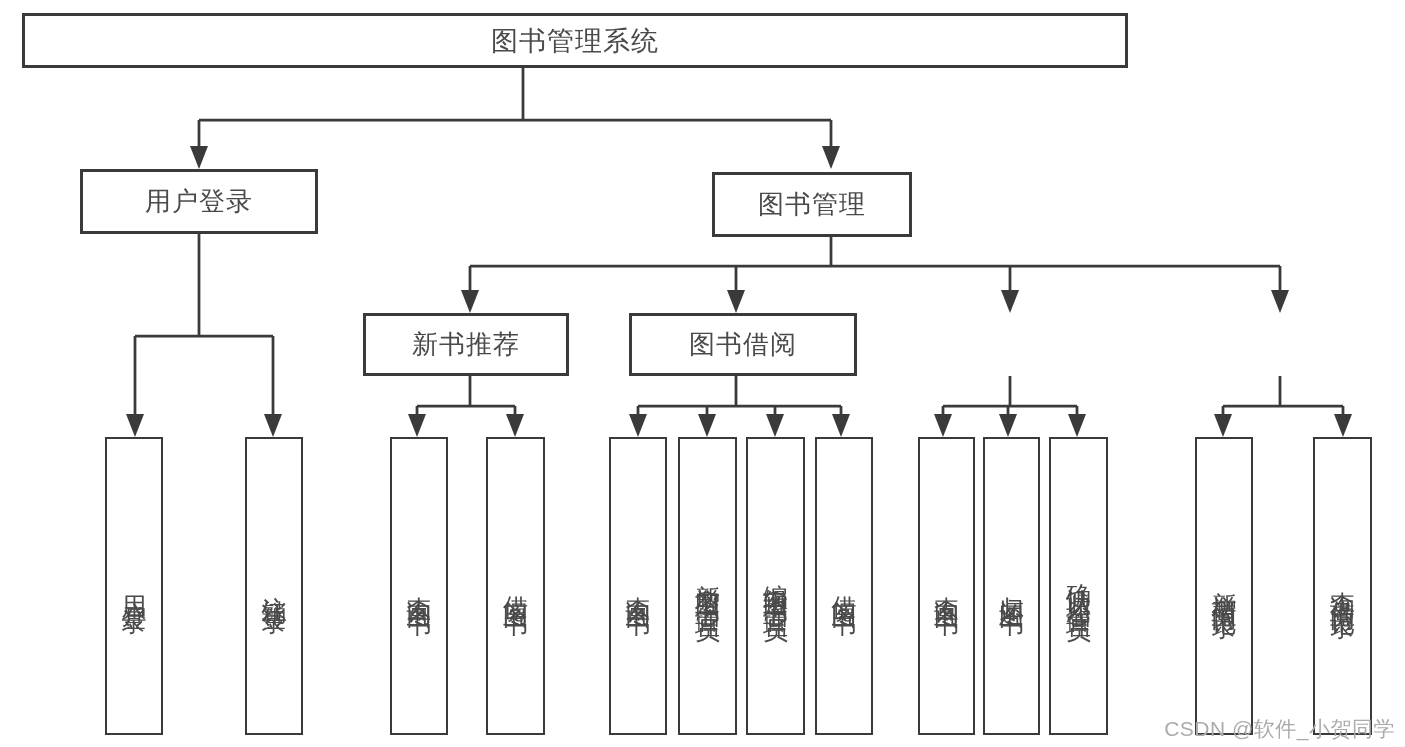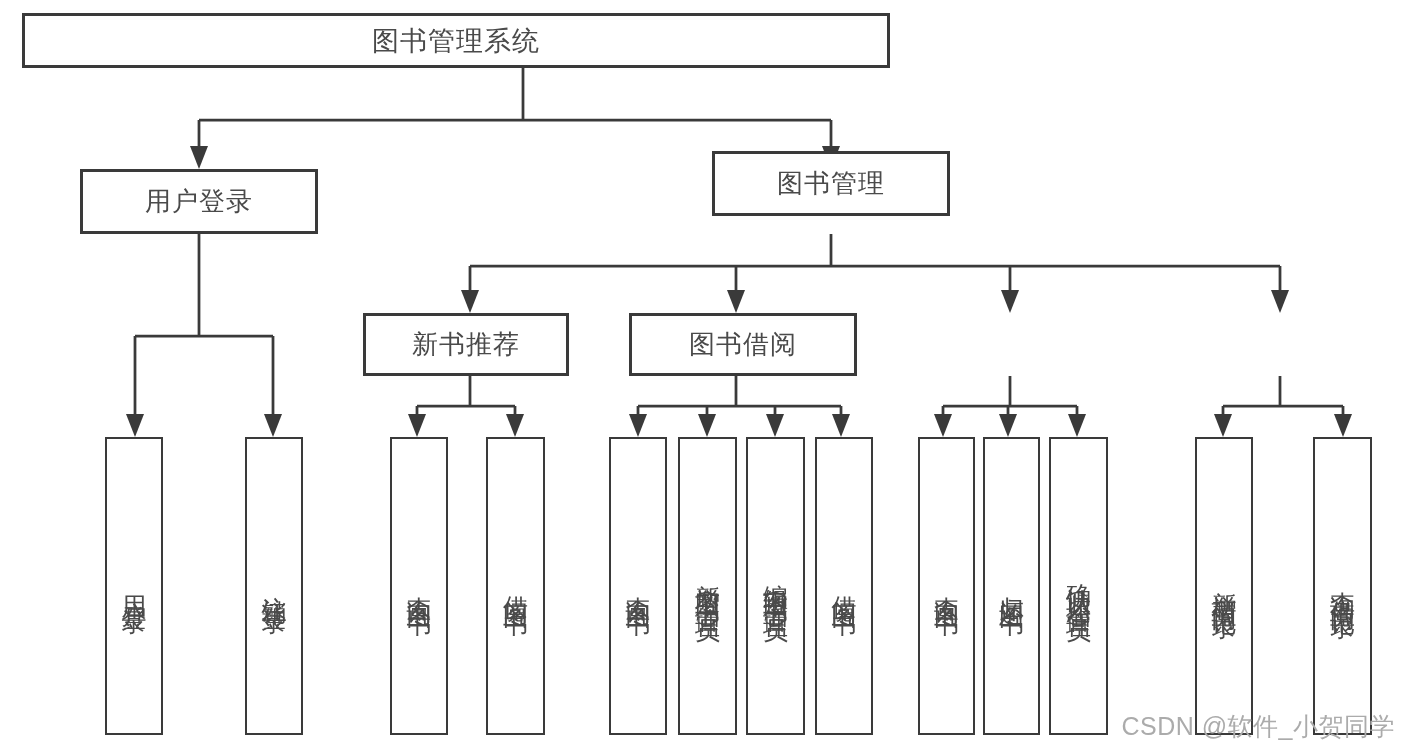--- a/index.html
+++ b/index.html
@@ -47,21 +47,21 @@
     text-orientation: mixed;
     font-size: 25px;
     letter-spacing: 5px;
     line-height: 1;
     white-space: nowrap;
   }
   #watermark {
     position: absolute;
     right: 10px;
     bottom: 4px;
-    font-size: 25px;
+    font-size: 21px;
     color: #ababab;
     letter-spacing: 0.5px;
     pointer-events: none;
   }
 </style>
 </head>
 <body>
 
 <div id="stage">
 
@@ -98,28 +98,28 @@
       <polygon points="766,414 784,414 775,437"></polygon>
       <polygon points="832,414 850,414 841,437"></polygon>
       <polygon points="934,414 952,414 943,437"></polygon>
       <polygon points="999,414 1017,414 1008,437"></polygon>
       <polygon points="1068,414 1086,414 1077,437"></polygon>
       <polygon points="1214,414 1232,414 1223,437"></polygon>
       <polygon points="1334,414 1352,414 1343,437"></polygon>
     </g>
   </svg>
 
-  <div class="node h root" style="left:22px; top:13px; width:868px; height:55px;">
+  <div class="node h root" style="left:22px; top:13px; width:1106px; height:55px;">
     <span>图书管理系统</span>
   </div>
 
   <div class="node h" style="left:80px; top:169px; width:238px; height:65px;">
     <span>用户登录</span>
   </div>
-  <div class="node h" style="left:712px; top:151px; width:238px; height:65px;">
+  <div class="node h" style="left:712px; top:172px; width:200px; height:65px;">
     <span>图书管理</span>
   </div>
 
   <div class="node h" style="left:363px; top:313px; width:206px; height:63px;">
     <span>新书推荐</span>
   </div>
   <div class="node h" style="left:629px; top:313px; width:228px; height:63px;text-align:right;">
     <span>图书借阅</span>
   </div>
 

